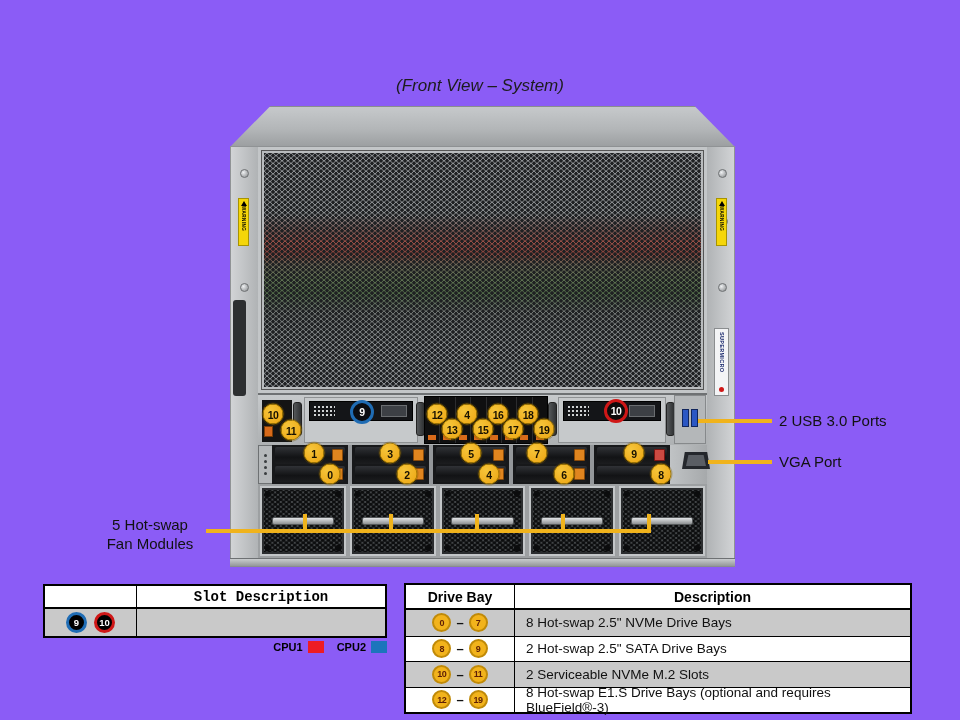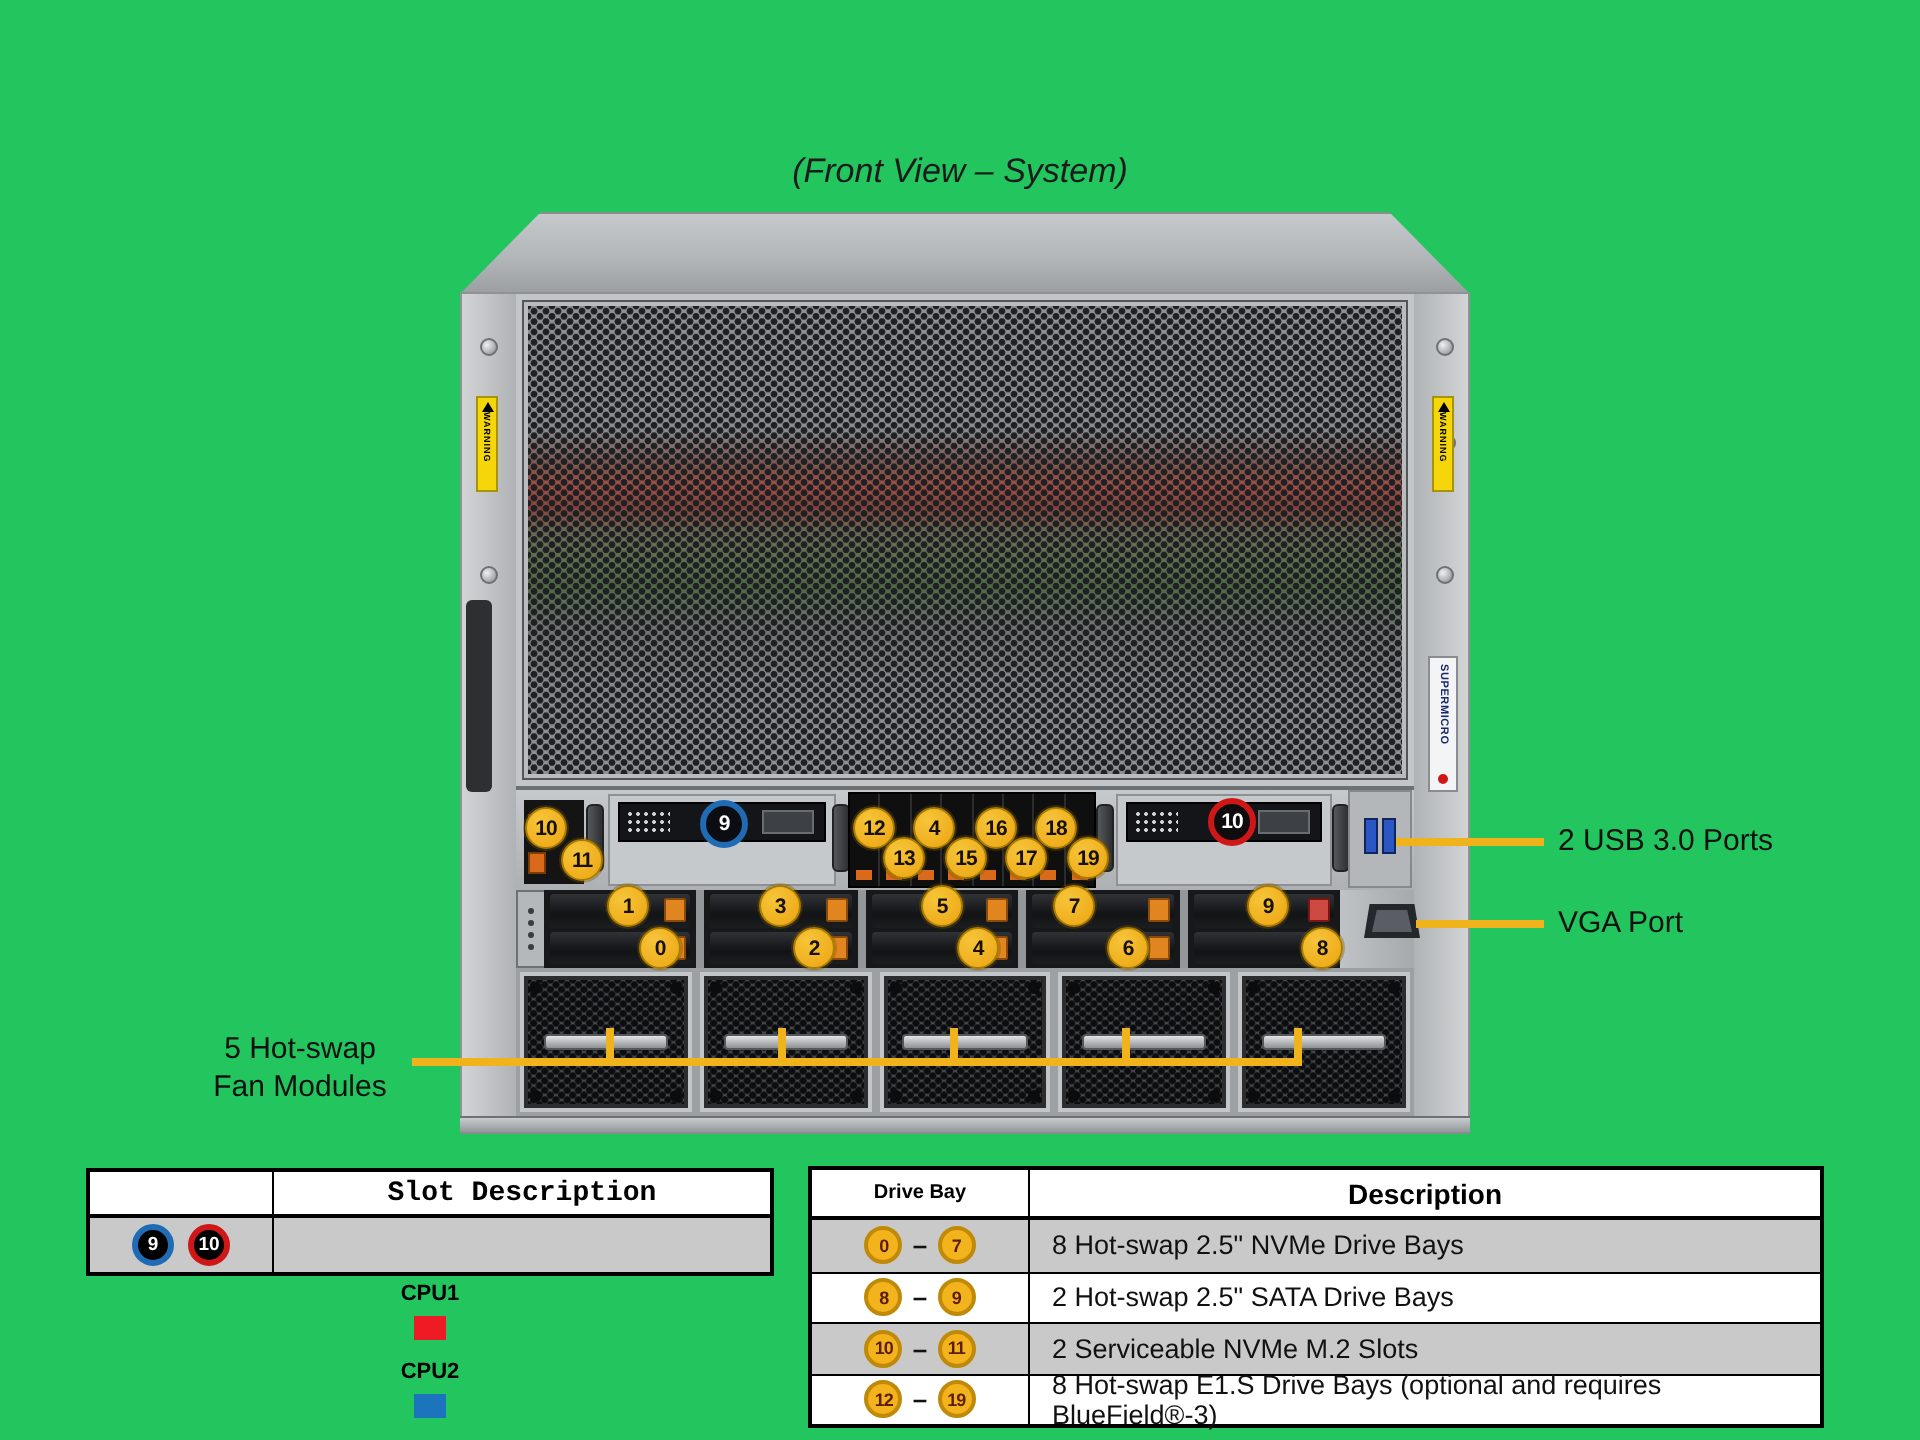--- a/index.html
+++ b/index.html
@@ -1,17 +1,17 @@
 <!DOCTYPE html>
 <html><head>
 <meta charset="utf-8">
 <style>
   * { margin:0; padding:0; box-sizing:border-box; }
   html,body { background:#fff; }
-  .canvas { position:relative; width:960px; height:720px; background:#22c55e; overflow:hidden;
+  .canvas { position:relative; width:960px; height:720px; background:#8b5cf6; overflow:hidden;
             font-family:"Liberation Sans", sans-serif; }
 
   .title { position:absolute; left:0; top:76px; width:960px; text-align:center;
            font-size:17px; font-style:italic; color:#1c1c1c; }
 
   
   .lid { position:absolute; left:230px; top:106px; width:505px; height:41px;
          background:linear-gradient(180deg,#c6c9cb 0%,#b3b6b8 55%,#9b9ea0 100%);
          clip-path:polygon(8% 0,92% 0,100% 100%,0 100%);
          border-top:1px solid #8a8d8f; }
@@ -134,30 +134,30 @@
     font-size:14px; font-weight:bold; color:#000; }
   .slot-table .row { display:flex; height:27px; background:#c9c9c9; }
   .slot-table .row .c1 { width:92px; border-right:1.5px solid #000; display:flex;
     align-items:center; justify-content:center; gap:7px; }
   .slot-table .row .c2 { flex:1; display:flex; align-items:center; padding-left:13px;
     font-size:14px; color:#1a1a1a; }
   .ring { width:21px; height:21px; border-radius:50%; background:#000; color:#fff;
     display:inline-flex; align-items:center; justify-content:center;
     font-size:9.5px; font-weight:bold; border:3.5px solid #888; }
   .legend { position:absolute; left:43px; top:641px; width:344px; display:flex;
-    justify-content:flex-end; align-items:center; gap:5px; z-index:5;flex-direction:column; }
+    justify-content:flex-end; align-items:center; gap:5px; z-index:5; }
   .legend .ltext { font-size:11px; font-weight:bold; color:#000; }
   .legend .swatch { width:16px; height:12px; display:inline-block; }
   .legend .gap { width:3px; }
 
   .drive-table { position:absolute; left:404px; top:583px; width:508px; border:2px solid #000;
     background:#fff; z-index:5; }
   .drive-table .hdr { display:flex; height:25px; border-bottom:2.5px solid #000; }
   .drive-table .hdr .c1 { width:109px; border-right:1.5px solid #000; display:flex;
-    align-items:center; justify-content:center; font-size:10px; font-weight:bold; }
+    align-items:center; justify-content:center; font-size:14px; font-weight:bold; }
   .drive-table .hdr .c2 { flex:1; display:flex; align-items:center; justify-content:center;
     font-size:14px; font-weight:bold; }
   .dt-row { display:flex; height:25.5px; }
   .dt-row + .dt-row { border-top:1.5px solid #000; }
   .dt-row.shade { background:#c9c9c9; }
   .dt-bay { width:109px; border-right:1.5px solid #000; display:flex; align-items:center;
     justify-content:center; gap:5px; }
   .dt-desc { flex:1; display:flex; align-items:center; padding-left:11px; font-size:13.5px; color:#111; }
   .tcircle { width:19px; height:19px; border-radius:50%; background:#f2b31c;
     border:2px solid #c08a08; color:#5d1d05; display:inline-flex; align-items:center;

